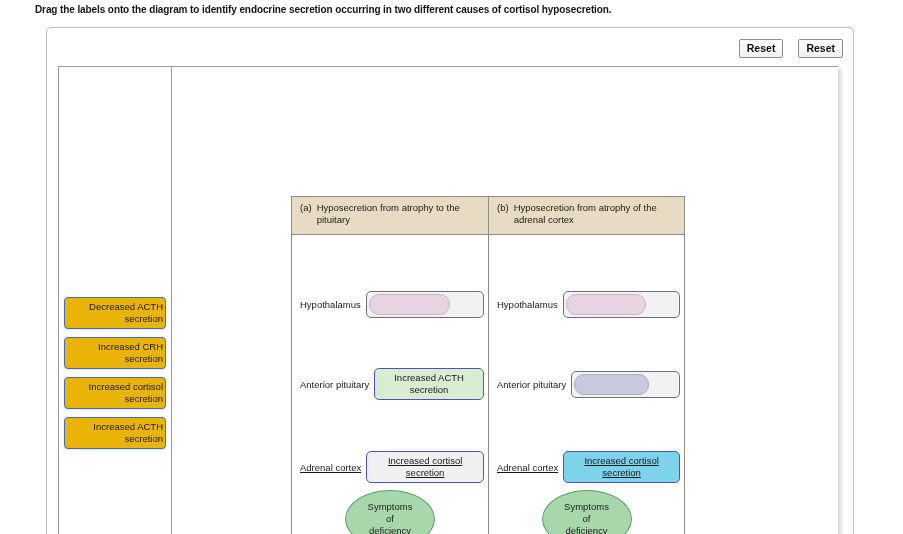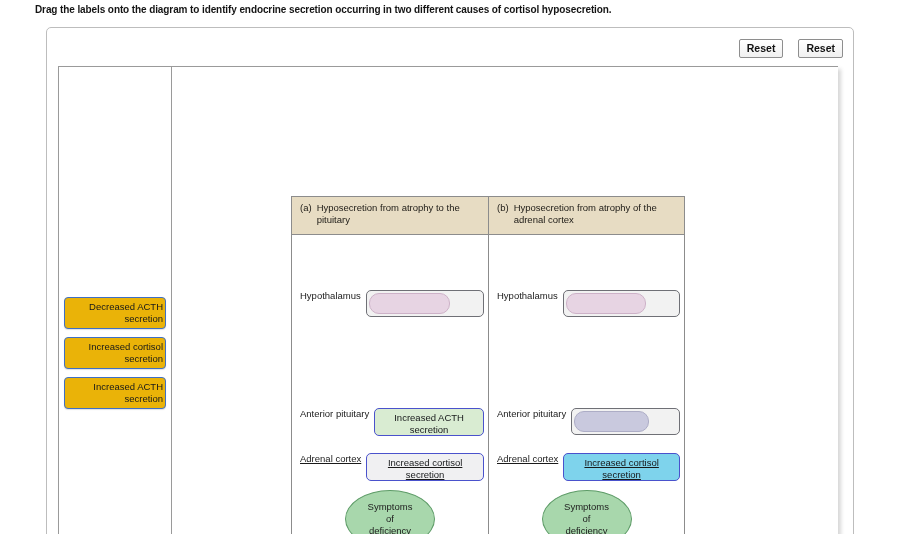--- a/index.html
+++ b/index.html
@@ -151,26 +151,27 @@
   .panel-head .htxt { flex: 1 1 auto; }
 
   .panel-body { position: relative; height: 310px; }
 
   .row {
     position: absolute;
     left: 0;
     width: 100%;
     height: 28px;
     display: flex;
+    align-items: center;
     box-sizing: border-box;
     padding: 0 4px 0 8px;
     gap: 5px;
   }
   .row.r-hypo { top: 55px; }
-  .row.r-pit  { top: 135px; margin-top: 38px; }
+  .row.r-pit  { top: 135px; }
   .row.r-adr  { top: 218px; text-decoration: underline; }
 
   .organ {
     font-size: 9.5px;
     line-height: 11px;
     color: #1b1b1b;
     white-space: nowrap;
     flex: 0 0 auto;
   }
 
@@ -252,20 +253,21 @@
   <div class="toolbar">
     <button class="tb-btn">Reset</button>
     <button class="tb-btn">Reset</button>
   </div>
 
   <div class="workspace">
 
     <div class="bank">
       <div class="bank-list">
         <div class="chip">Decreased ACTH secretion</div>
+        <div class="chip">Increased CRH secretion</div>
         <div class="chip">Increased cortisol secretion</div>
         <div class="chip">Increased ACTH secretion</div>
       </div>
     </div>
 
     <div class="canvas">
       <div class="diagram">
 
         <div class="panel">
           <div class="panel-head">

